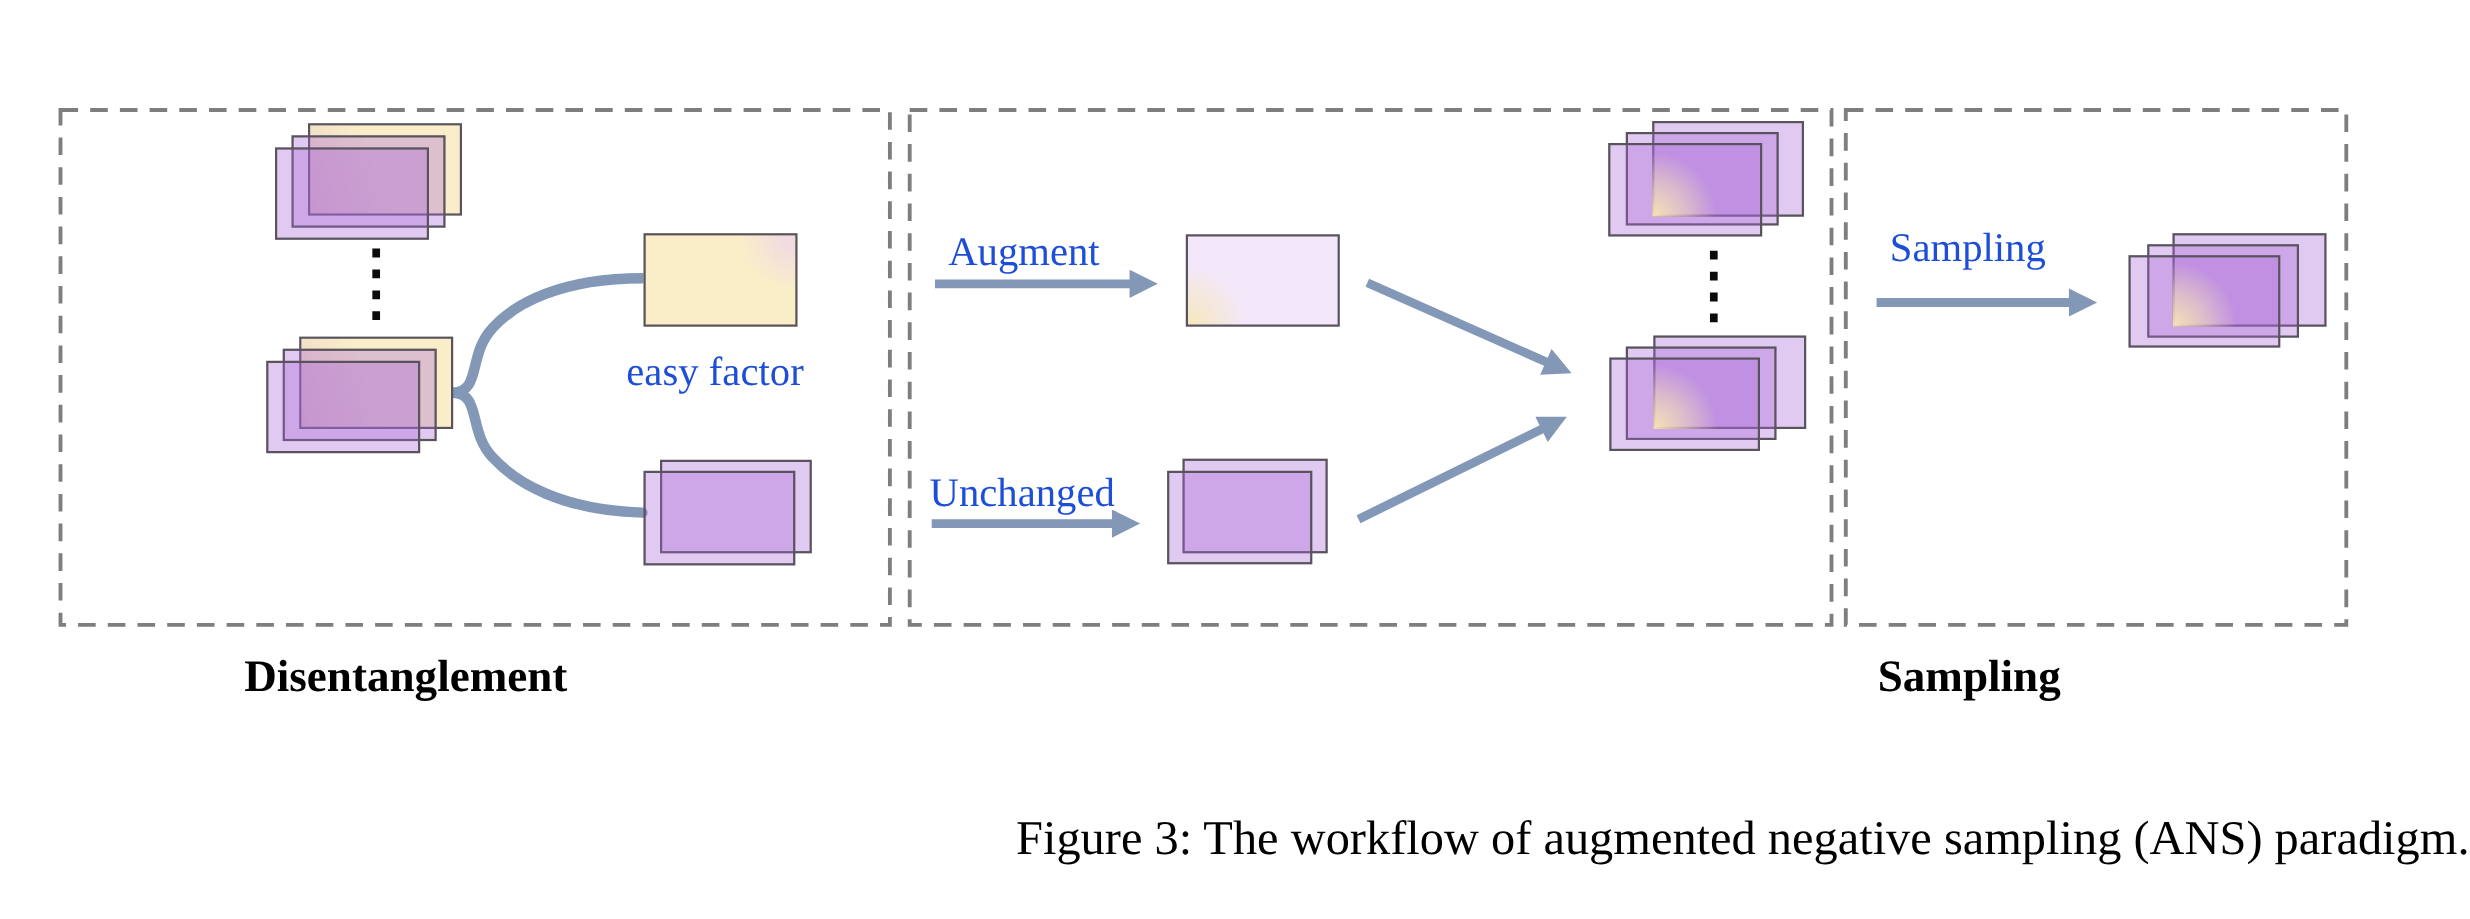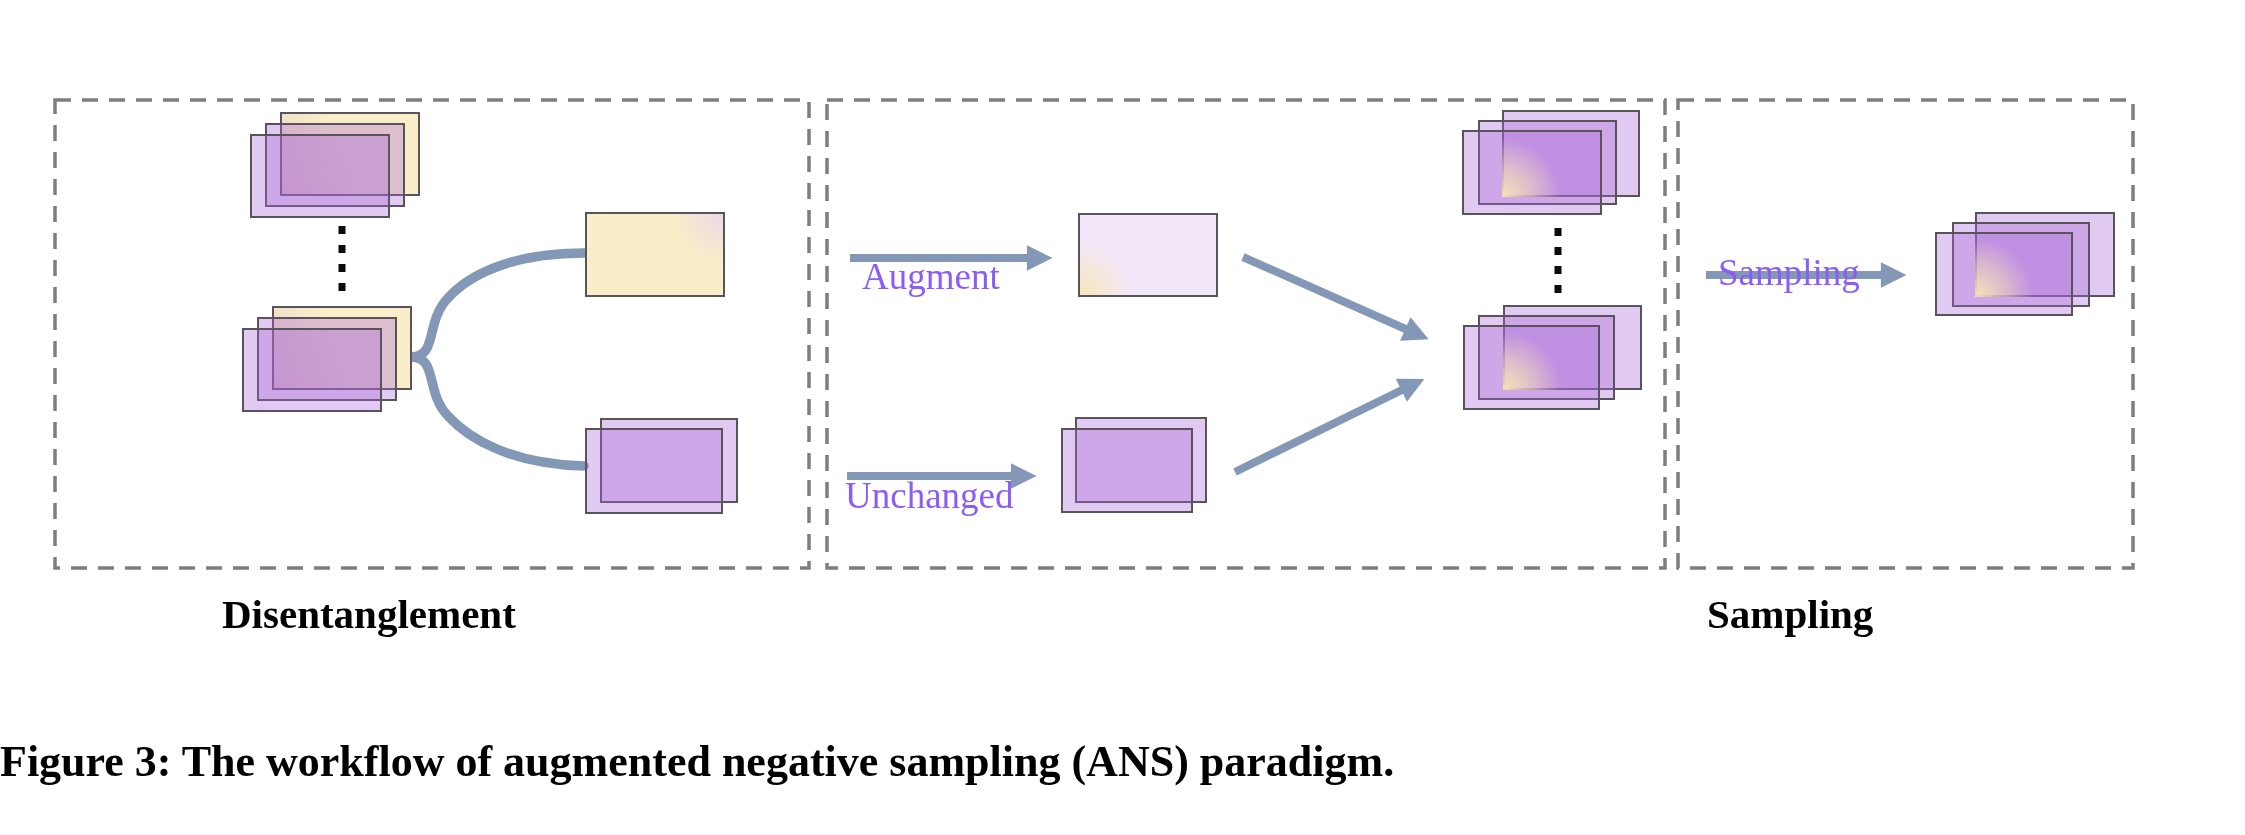--- a/index.html
+++ b/index.html
@@ -7,25 +7,25 @@
          font-family:"Liberation Serif","DejaVu Serif",serif;}
   .stage svg{position:absolute;left:0;top:0;}
   .card{position:absolute;box-sizing:border-box;border:2.5px solid #59545c;}
   .purp{background:rgba(168,100,214,0.34);}
   .cream{background:linear-gradient(250deg,#f9eec9 55%,#f0d8c7 100%);}
   .box{position:absolute;box-sizing:border-box;border:2.5px solid #59545c;}
   .box.easy{background:radial-gradient(85px at 100% 0%,#eed7e7 0%,rgba(238,215,231,0) 60%),#faeec8;}
   .box.augment{background:radial-gradient(85px at 0% 100%,#f6e7bb 0%,rgba(246,231,187,0) 62%),#f3e8fa;}
   .cream-spot{position:absolute;pointer-events:none;
      background:radial-gradient(95px at 0% 100%,rgba(248,232,180,0.95) 0%,rgba(248,232,180,0.5) 32%,rgba(248,232,180,0) 62%);}
-  .label{position:absolute;color:#8b5cf6;font-size:37px;white-space:nowrap;margin-top:47px;}
+  .label{position:absolute;color:#1d4ed8;font-size:37px;white-space:nowrap;}
   .label.centered{text-align:center;}
   .panel-title{position:absolute;color:#000;font-size:41px;font-weight:bold;text-align:left;white-space:nowrap;}
-  .caption{position:absolute;left:0;top:736px;width:2245px;text-align:left;color:#000;
-           font-size:44px;font-weight:bold;white-space:nowrap;}
+  .caption{position:absolute;left:0;top:736px;width:2245px;text-align:right;color:#000;
+           font-size:44px;font-weight:normal;white-space:nowrap;}
   .watermark{position:absolute;left:1628px;top:712px;color:#b3b3b3;opacity:0.85;
              font-family:"Liberation Sans","DejaVu Sans",sans-serif;font-size:64px;
              letter-spacing:2px;white-space:nowrap;}
 </style>
 </head>
 <body>
 
 <div class="stage">
 
   <svg width="2245" height="835" viewBox="0 0 2245 835">
@@ -55,20 +55,21 @@
   <div class="card cream" style="left:280px;top:112px;width:140px;height:84px"></div>
   <div class="card purp" style="left:265px;top:123px;width:140px;height:84px"></div>
   <div class="card purp" style="left:250px;top:134px;width:140px;height:84px"></div>
 
 
   <div class="card cream" style="left:272px;top:306px;width:140px;height:84px"></div>
   <div class="card purp" style="left:257px;top:317px;width:140px;height:84px"></div>
   <div class="card purp" style="left:242px;top:328px;width:140px;height:84px"></div>
 
   <div class="box easy" style="left:585px;top:212px;width:140px;height:85px"></div>
+  <div class="label centered" style="left:550px;top:317px;width:200px">easy factor</div>
 
   <div class="card purp" style="left:600px;top:418px;width:138px;height:85px"></div>
   <div class="card purp" style="left:585px;top:428px;width:138px;height:86px"></div>
 
   <div class="panel-title" style="left:222px;top:590px;width:400px">Disentanglement</div>
 
   <div class="label" style="left:862px;top:208px">Augment</div>
   <div class="box augment" style="left:1078px;top:213px;width:140px;height:84px"></div>
 
   <div class="label" style="left:845px;top:427px">Unchanged</div>

